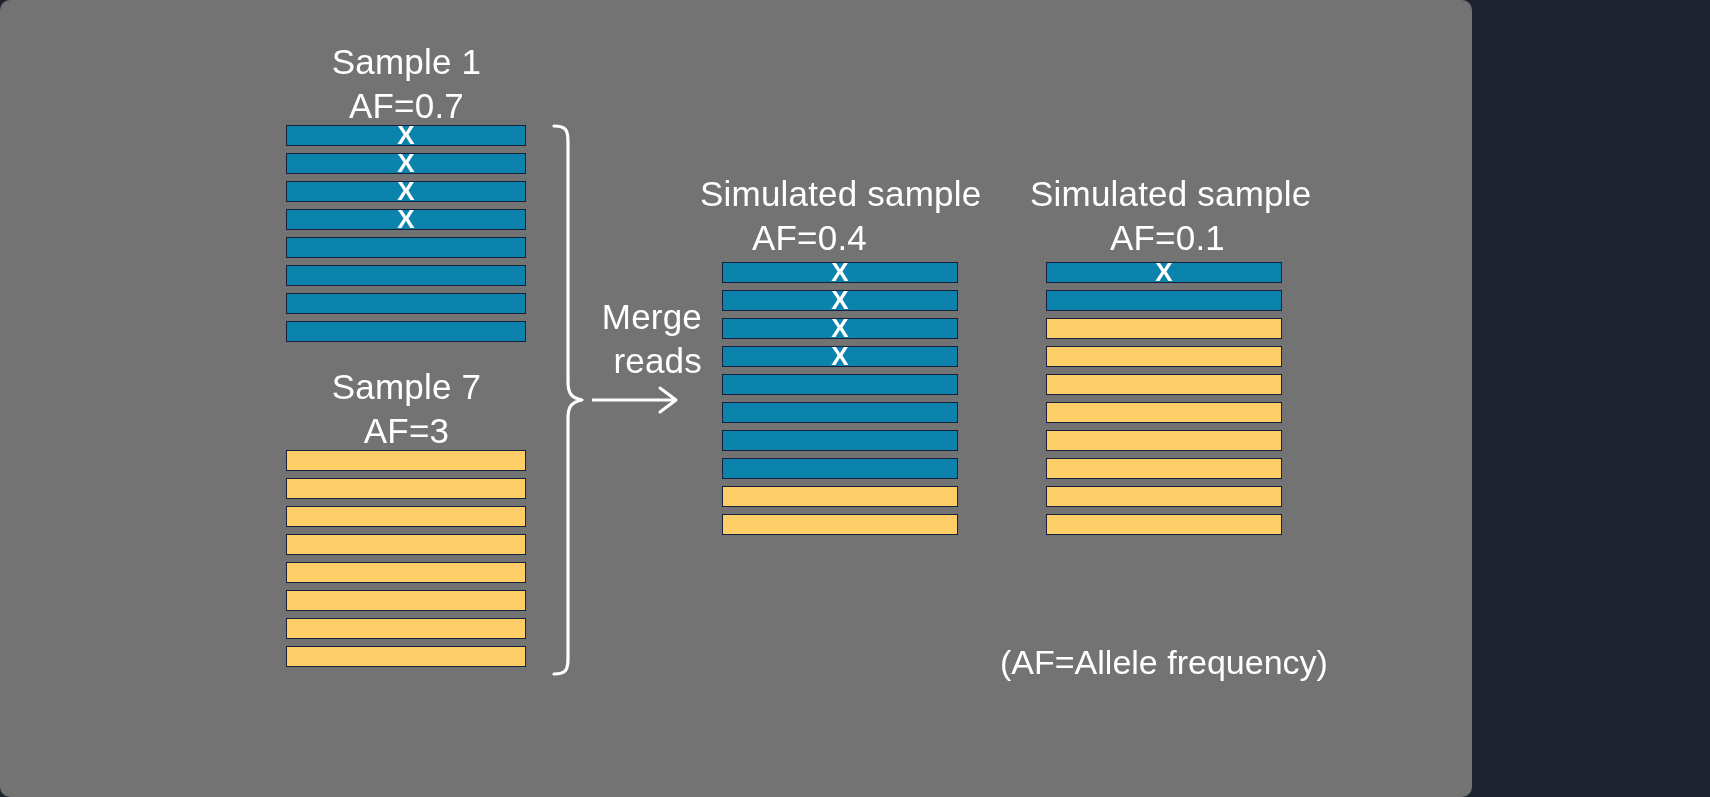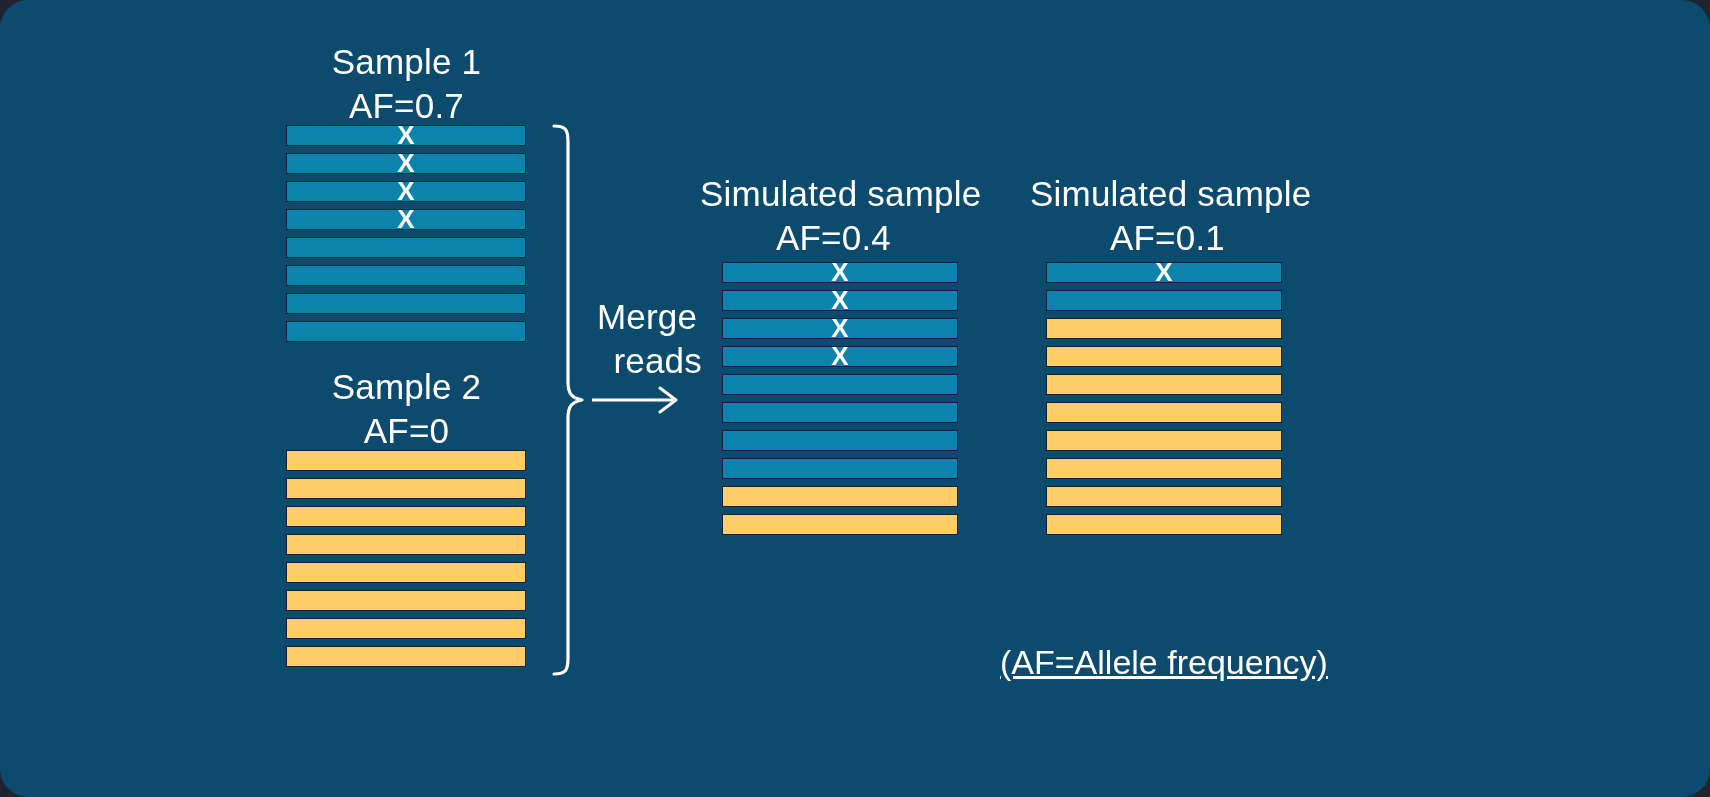--- a/index.html
+++ b/index.html
@@ -8,24 +8,24 @@
   }
   body {
     width: 1710px;
     height: 797px;
     background: #1f2430;
     font-family: "Liberation Sans", sans-serif;
     overflow: hidden;
   }
   #canvas {
     position: relative;
-    width: 1710px;
+    width: 1472px;
     height: 797px;
-    background: #0c4a6e;
-    border-radius: 28px;
+    background: #737373;
+    border-radius: 10px;
     overflow: hidden;
   }
 
   .label {
     position: absolute;
     color: #ffffff;
     font-size: 35px;
     line-height: 44px;
     text-align: center;
     white-space: nowrap;
@@ -59,34 +59,33 @@
   .brace-svg, .arrow-svg {
     position: absolute;
     overflow: visible;
   }
 
   .caption {
     position: absolute;
     color: #ffffff;
     font-size: 34px;
     white-space: nowrap;
-    text-decoration: underline;
   }
 </style>
 </head>
 <body>
 
 <div id="canvas">
 
   <div class="label" id="t0" style="left: 284px; top: 40px; width: 245px;">Sample 1</div>
   <div class="label" id="a0" style="left: 284px; top: 84px; width: 245px;">AF=0.7</div>
-  <div class="label" id="t1" style="left: 284px; top: 365px; width: 245px;">Sample 2</div>
-  <div class="label" id="a1" style="left: 284px; top: 409px; width: 245px;">AF=0</div>
+  <div class="label" id="t1" style="left: 284px; top: 365px; width: 245px;">Sample 7</div>
+  <div class="label" id="a1" style="left: 284px; top: 409px; width: 245px;">AF=3</div>
   <div class="label" id="t2" style="left: 700px; top: 172px; width: 275px;">Simulated sample</div>
-  <div class="label" id="a2" style="left: 696px; top: 216px; width: 275px;">AF=0.4</div>
+  <div class="label" id="a2" style="left: 672px; top: 216px; width: 275px;">AF=0.4</div>
   <div class="label" id="t3" style="left: 1030px; top: 172px; width: 275px;">Simulated sample</div>
   <div class="label" id="a3" style="left: 1030px; top: 216px; width: 275px; text-align: center;">AF=0.1</div>
 
   <div class="stack" id="s0" style="left: 286px; top: 125px; width: 240px; height: 224px;">
       <div class="read-bar blue" style="left: 0px; top: 0px; width: 240px; height: 21px;">
         <span class="read-x">X</span>
       </div>
       <div class="read-bar blue" style="left: 0px; top: 28px; width: 240px; height: 21px;">
         <span class="read-x">X</span>
       </div>
@@ -144,21 +143,21 @@
       <div class="read-bar gold" style="left: 0px; top: 196px; width: 236px; height: 21px;"></div>
       <div class="read-bar gold" style="left: 0px; top: 224px; width: 236px; height: 21px;"></div>
       <div class="read-bar gold" style="left: 0px; top: 252px; width: 236px; height: 21px;"></div>
     </div>
 
   <svg class="brace-svg" style="left:548px; top:120px;" width="44" height="560" viewBox="0 0 44 560">
     <path d="M 6 6 C 18 6, 20 10, 20 22 L 20 262 C 20 274, 24 278, 34 280
              C 24 282, 20 286, 20 298 L 20 538 C 20 550, 18 554, 6 554" fill="none" stroke="#ffffff" stroke-width="3.2" stroke-linecap="round" stroke-linejoin="round"></path>
   </svg>
 
-  <div class="label" id="m1" style="left:592px; top:295px; width:110px; text-align:center;">Merge</div>
+  <div class="label" id="m1" style="left:592px; top:295px; width:110px; text-align:right;">Merge</div>
   <div class="label" id="m2" style="left:592px; top:339px; width:110px; text-align:right;">reads</div>
 
   <svg class="arrow-svg" style="left:590px; top:382px;" width="100" height="36" viewBox="0 0 100 36">
     <line x1="2" y1="18" x2="84" y2="18" stroke="#ffffff" stroke-width="3"></line>
     <polyline points="70,6 86,18 70,30" fill="none" stroke="#ffffff" stroke-width="3" stroke-linecap="round" stroke-linejoin="round"></polyline>
   </svg>
 
   <div class="caption" style="left:1000px; top:643px;">(AF=Allele frequency)</div>
 
 </div>

